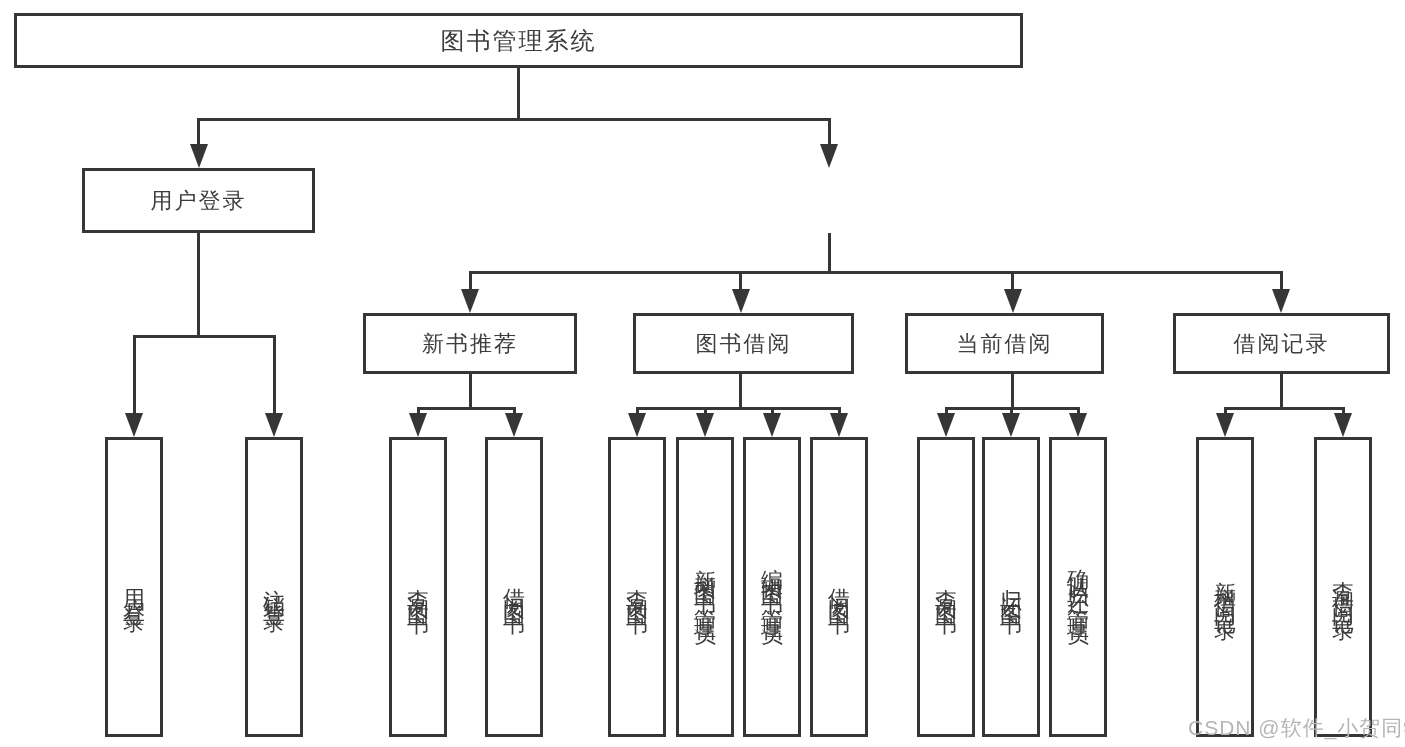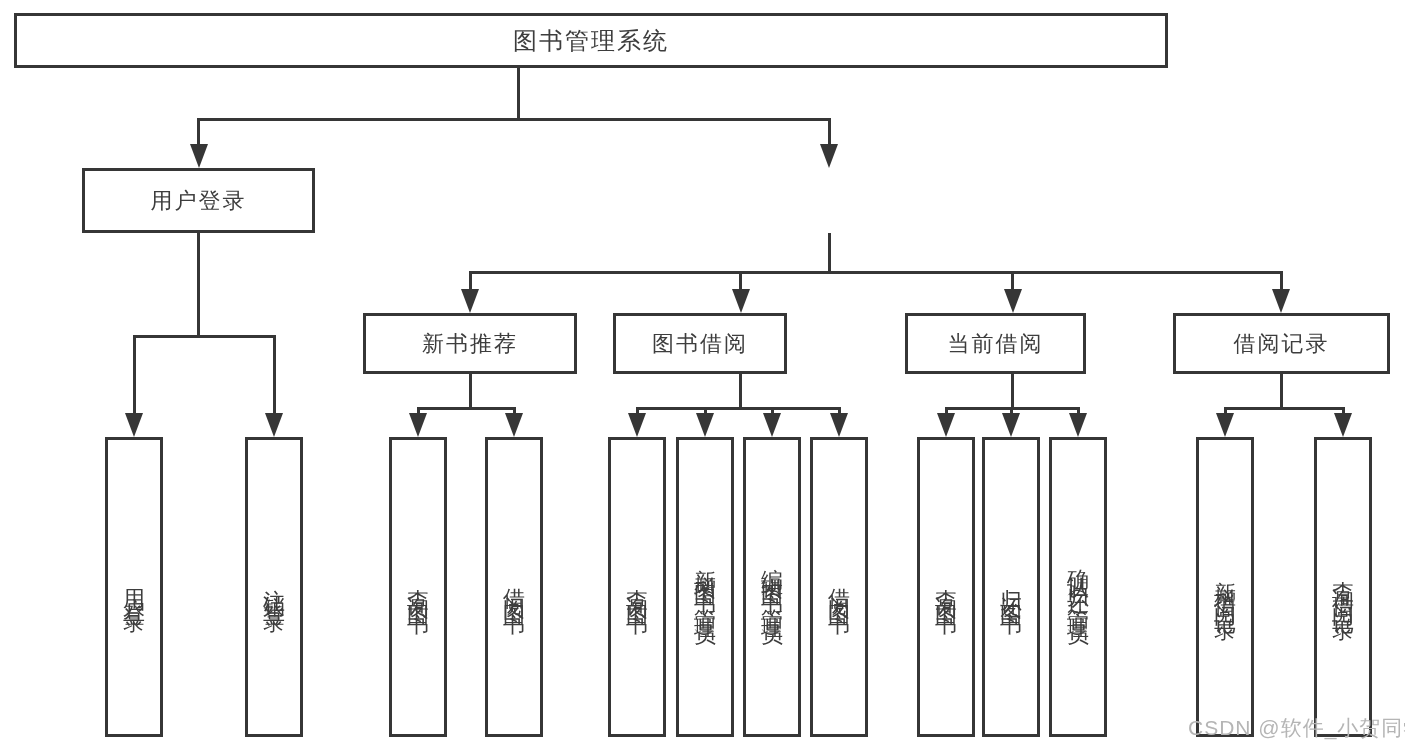--- a/index.html
+++ b/index.html
@@ -27,21 +27,21 @@
   }
   .watermark{
     position:absolute;font-size:21px;color:#b5b5b5;letter-spacing:1px;white-space:nowrap;
   }
 </style>
 </head>
 <body>
 
 <div id="stage">
 
-  <div class="node root-node" style="left:14px;top:13px;width:1154px;height:55px;">图书管理系统</div>
+  <div class="node root-node" style="left:14px;top:13px;width:1009px;height:55px;">图书管理系统</div>
 
   <div class="line v" style="left:517px;top:68px;height:50px;"></div>
   <div class="line h" style="left:197px;top:118px;width:634px;"></div>
   <div class="line v" style="left:197px;top:118px;height:28px;"></div>
   <div class="arrow" style="left:190px;top:144px;"></div>
   <div class="line v" style="left:828px;top:118px;height:28px;"></div>
   <div class="arrow" style="left:820px;top:144px;"></div>
 
   <div class="node" style="left:82px;top:168px;width:233px;height:65px;">用户登录</div>
 
@@ -57,22 +57,22 @@
   <div class="line v" style="left:469px;top:271px;height:20px;"></div>
   <div class="arrow" style="left:461px;top:289px;"></div>
   <div class="line v" style="left:739px;top:271px;height:20px;"></div>
   <div class="arrow" style="left:732px;top:289px;"></div>
   <div class="line v" style="left:1011px;top:271px;height:20px;"></div>
   <div class="arrow" style="left:1004px;top:289px;"></div>
   <div class="line v" style="left:1280px;top:271px;height:20px;"></div>
   <div class="arrow" style="left:1272px;top:289px;"></div>
 
   <div class="node" style="left:363px;top:313px;width:214px;height:61px;">新书推荐</div>
-  <div class="node" style="left:613px;top:313px;width:174px;height:61px;">图书借阅</div>
-  <div class="node" style="left:905px;top:313px;width:181px;height:61px;">当前借阅</div>
+  <div class="node" style="left:633px;top:313px;width:221px;height:61px;">图书借阅</div>
+  <div class="node" style="left:905px;top:313px;width:199px;height:61px;">当前借阅</div>
   <div class="node" style="left:1173px;top:313px;width:217px;height:61px;">借阅记录</div>
 
   <div class="line v" style="left:469px;top:374px;height:33px;"></div>
   <div class="line h" style="left:417px;top:407px;width:98px;"></div>
   <div class="line v" style="left:417px;top:407px;height:8px;"></div>
   <div class="arrow" style="left:409px;top:413px;"></div>
   <div class="line v" style="left:513px;top:407px;height:8px;"></div>
   <div class="arrow" style="left:505px;top:413px;"></div>
 
   <div class="line v" style="left:739px;top:374px;height:33px;"></div>

